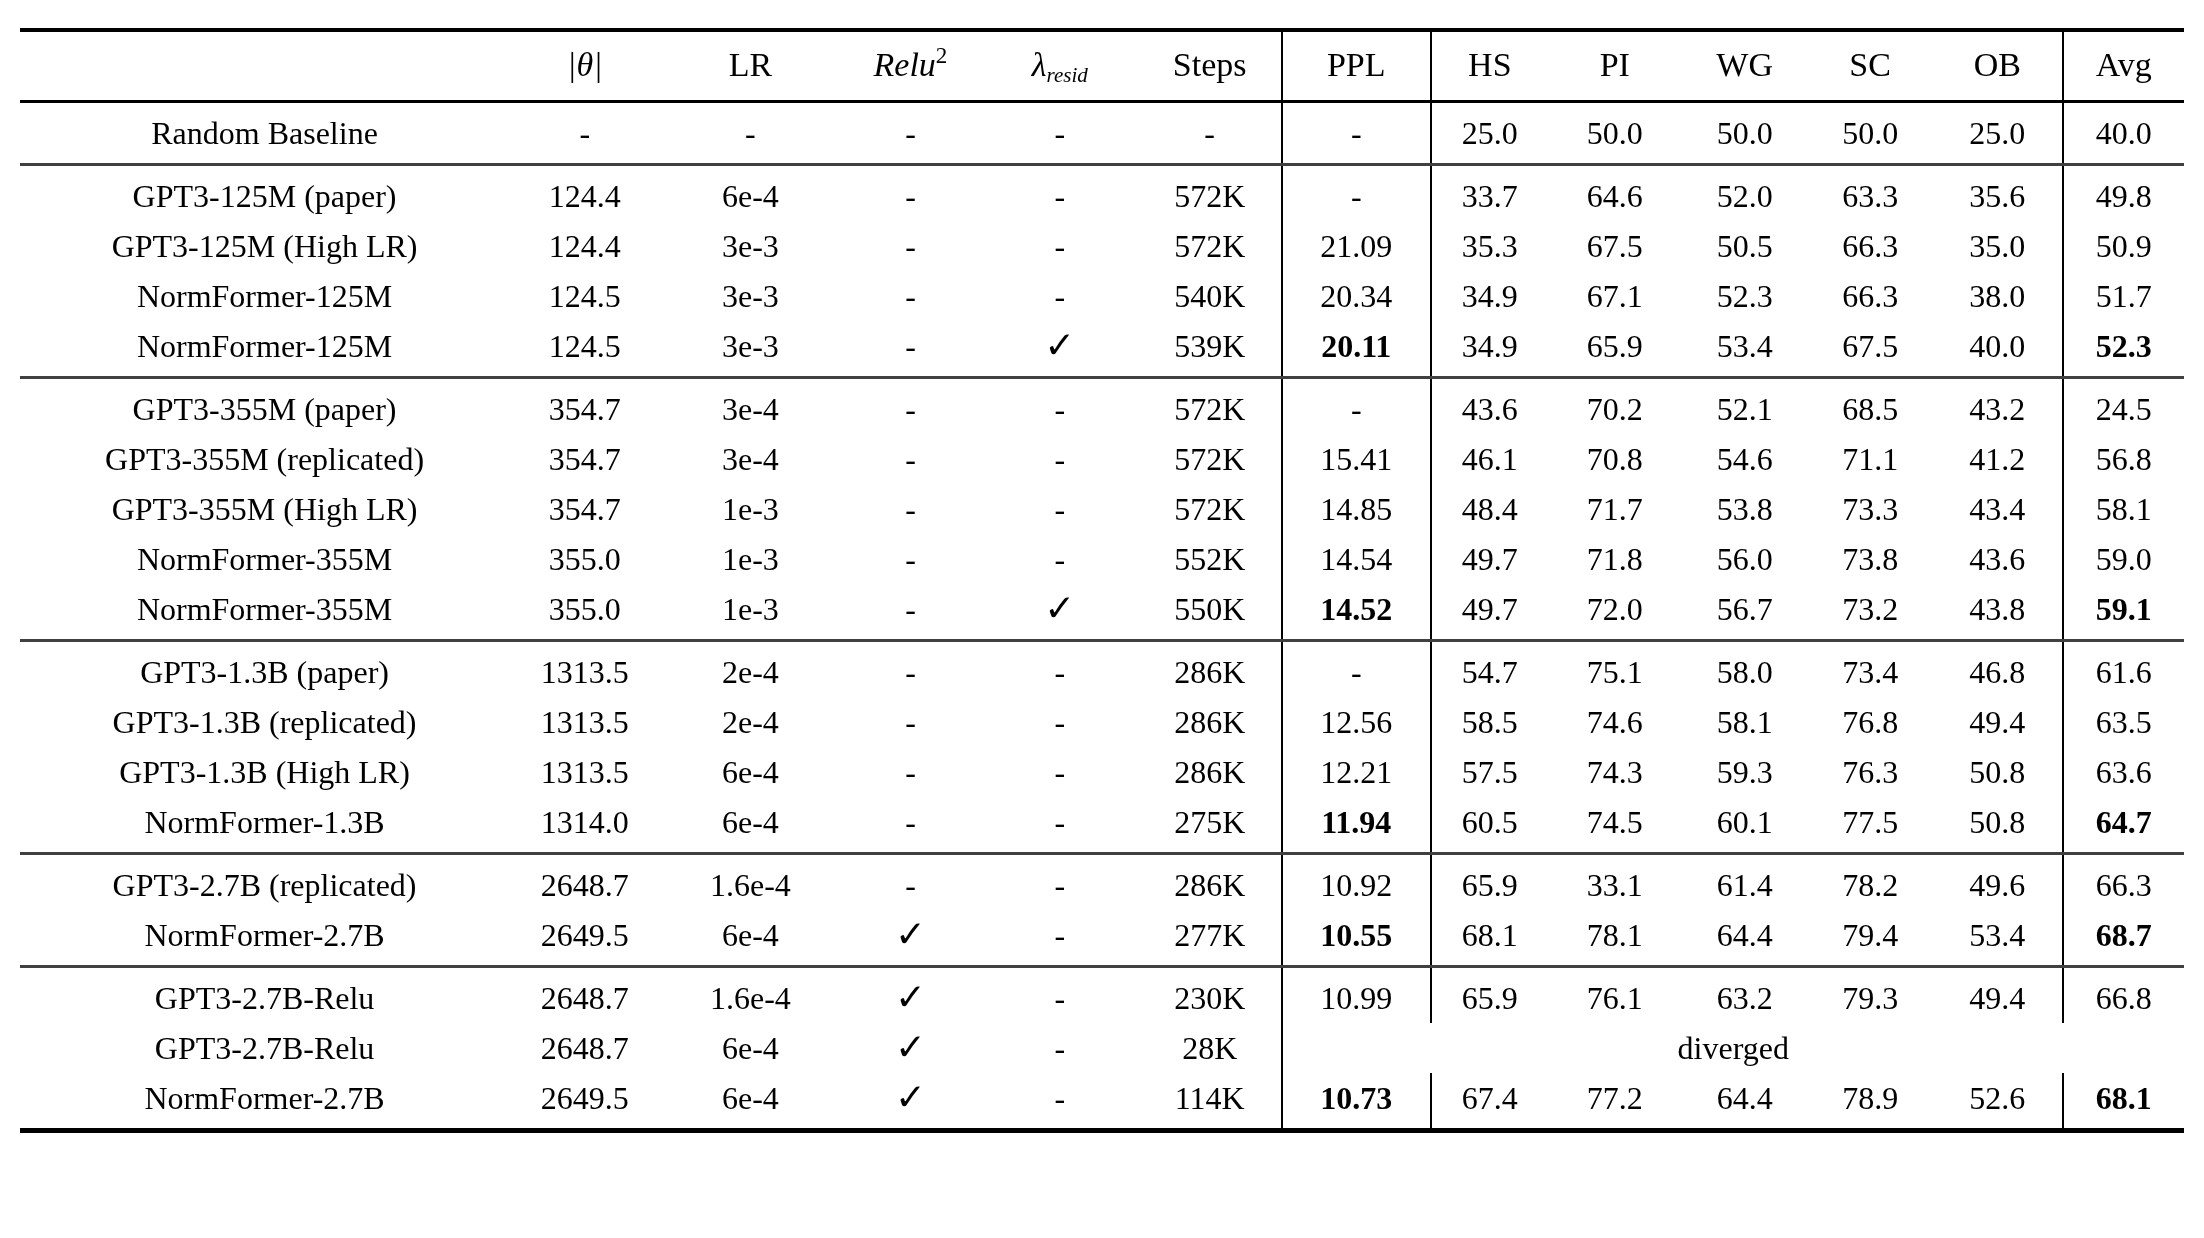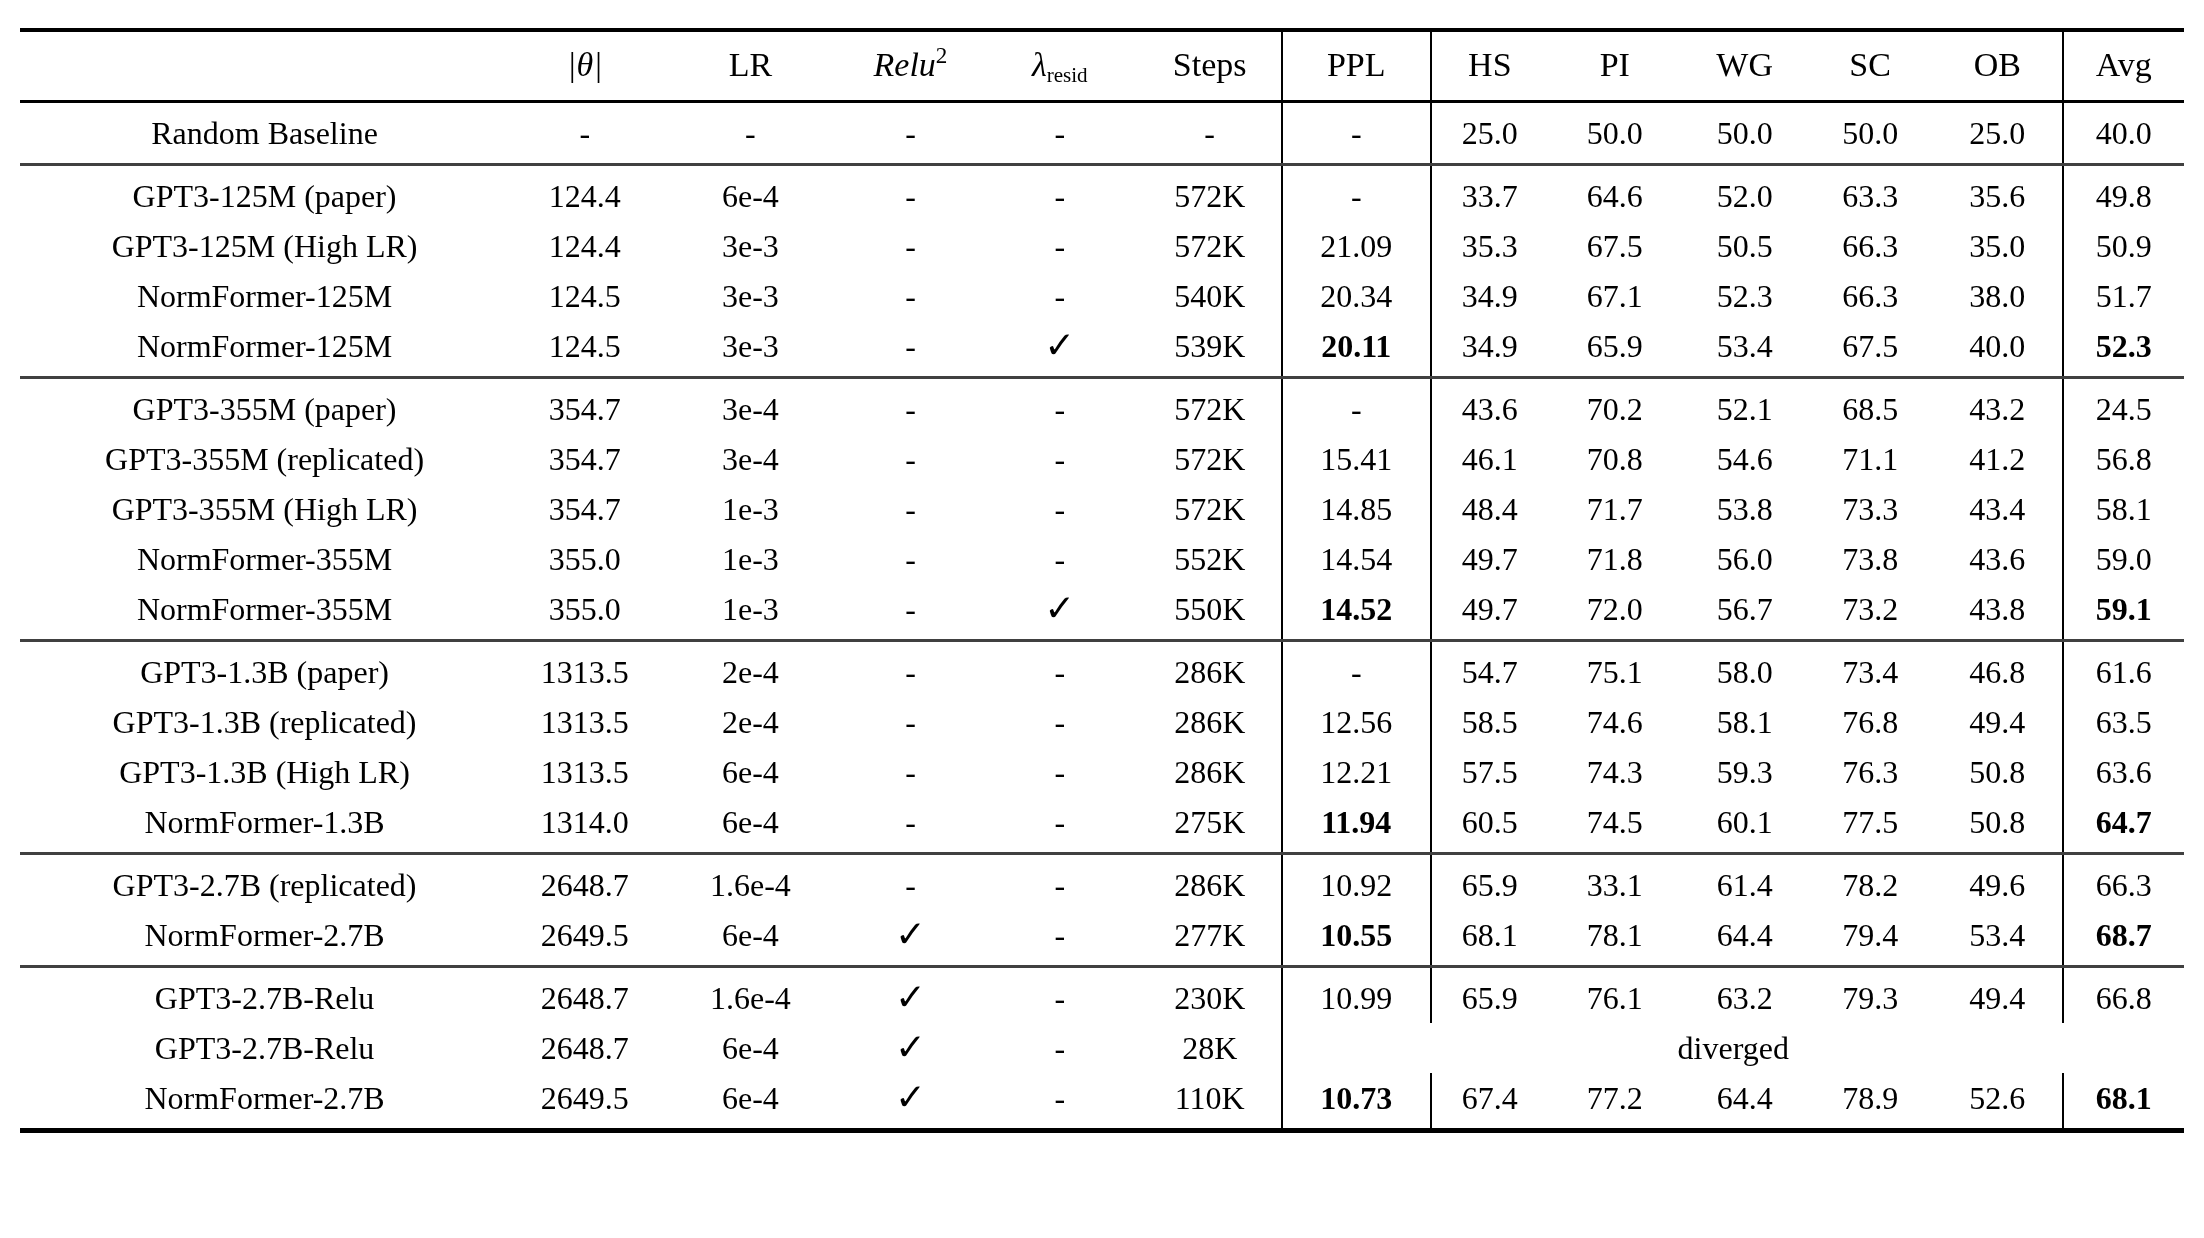--- a/index.html
+++ b/index.html
@@ -69,20 +69,21 @@
   .bl { border-left: 2px solid #000; }
   .b  { font-weight: bold; margin-left: 16px; }
 
   .mi { font-style: italic; }
   .sup {
     font-size: 0.68em;
     vertical-align: 0.55em;
     line-height: 0;
   }
   .sub {
+    font-style: italic;
     font-size: 0.62em;
     vertical-align: -0.28em;
     line-height: 0;
   }
   td.check {
     font-family: "DejaVu Sans", sans-serif;
     font-size: 37px;
   }
 </style>
 </head>
@@ -396,21 +397,21 @@
           <td>-</td>
           <td>28K</td>
           <td colspan="7" class="bl">diverged</td>
         </tr>
         <tr>
           <td>NormFormer-2.7B</td>
           <td>2649.5</td>
           <td>6e-4</td>
           <td class="check">✓</td>
           <td>-</td>
-          <td>110K</td>
+          <td>114K</td>
           <td class="bl b">10.73</td>
           <td class="bl">67.4</td>
           <td>77.2</td>
           <td>64.4</td>
           <td>78.9</td>
           <td>52.6</td>
           <td class="bl b">68.1</td>
         </tr>
       </tbody>
     </table>

